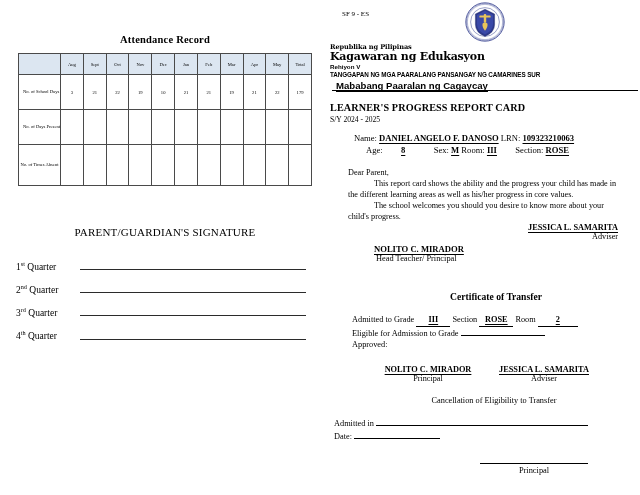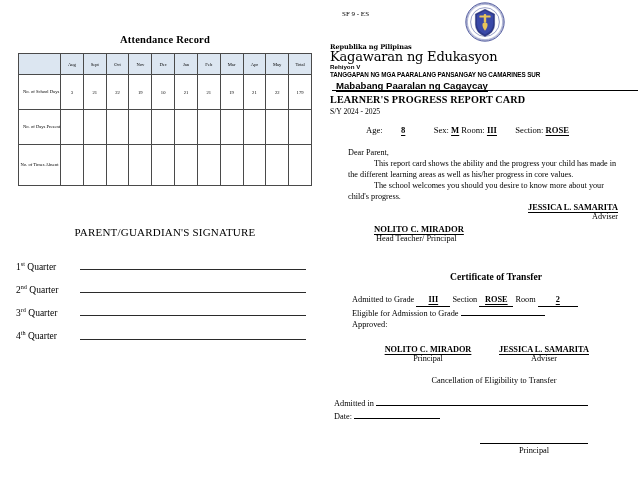--- a/index.html
+++ b/index.html
@@ -146,22 +146,22 @@
   .hdr { }
   .hdr-rep {
     font-family: "DejaVu Serif", serif;
     font-size: 6.6px;
     font-weight: bold;
     letter-spacing: -0.1px;
     margin-top: 1px;
   }
   .hdr-dep {
     font-family: "DejaVu Serif", serif;
-    font-size: 13px;
-    font-weight: normal;
+    font-size: 11px;
+    font-weight: bold;
     letter-spacing: -0.2px;
     line-height: 12px;
   }
   .hdr-region {
     font-family: "Liberation Sans", sans-serif;
     font-size: 6.2px;
     font-weight: bold;
     margin-top: 0px;
   }
   .hdr-division {
@@ -184,21 +184,21 @@
     border-bottom: 0.9px solid #000;
     margin: 0 2px;
     height: 0;
     position: relative;
     top: -1px;
   }
   .hdr-card {
     font-family: "Liberation Serif", serif;
     font-size: 10.2px;
     font-weight: bold;
-    margin-top: 2px;
+    margin-top: 10px;
     letter-spacing: .1px;
   }
   .hdr-sy {
     font-size: 7.6px;
     margin-top: 2px;
   }
 
   .info-block {
     margin-top: 9px;
     padding-left: 24px;
@@ -453,20 +453,26 @@
       <div class="hdr-dep">Kagawaran ng Edukasyon</div>
       <div class="hdr-region">Rehiyon V</div>
       <div class="hdr-division">TANGGAPAN NG MGA PAARALANG PANSANGAY NG CAMARINES SUR</div>
       <div class="hdr-school">Mababang Paaralan ng Cagaycay</div>
       <div class="school-rule"></div>
       <div class="hdr-card">LEARNER'S PROGRESS REPORT CARD</div>
       <div class="hdr-sy">S/Y 2024 - 2025</div>
     </div>
 
     <div class="info-block">
+      <div class="info-line">
+        <span>Name:</span>
+        <span class="u-bold">DANIEL ANGELO F. DANOSO</span>
+        <span>LRN:</span>
+        <span class="u-bold">109323210063</span>
+      </div>
       <div class="info-line second">
         <span>Age:</span>
         <span class="sp-sm"></span>
         <span class="u-bold">8</span>
         <span class="sp-md"></span>
         <span>Sex:</span>
         <span class="u-bold">M</span>
         <span>Room:</span>
         <span class="u-bold">III</span>
         <span class="sp-sm"></span>

